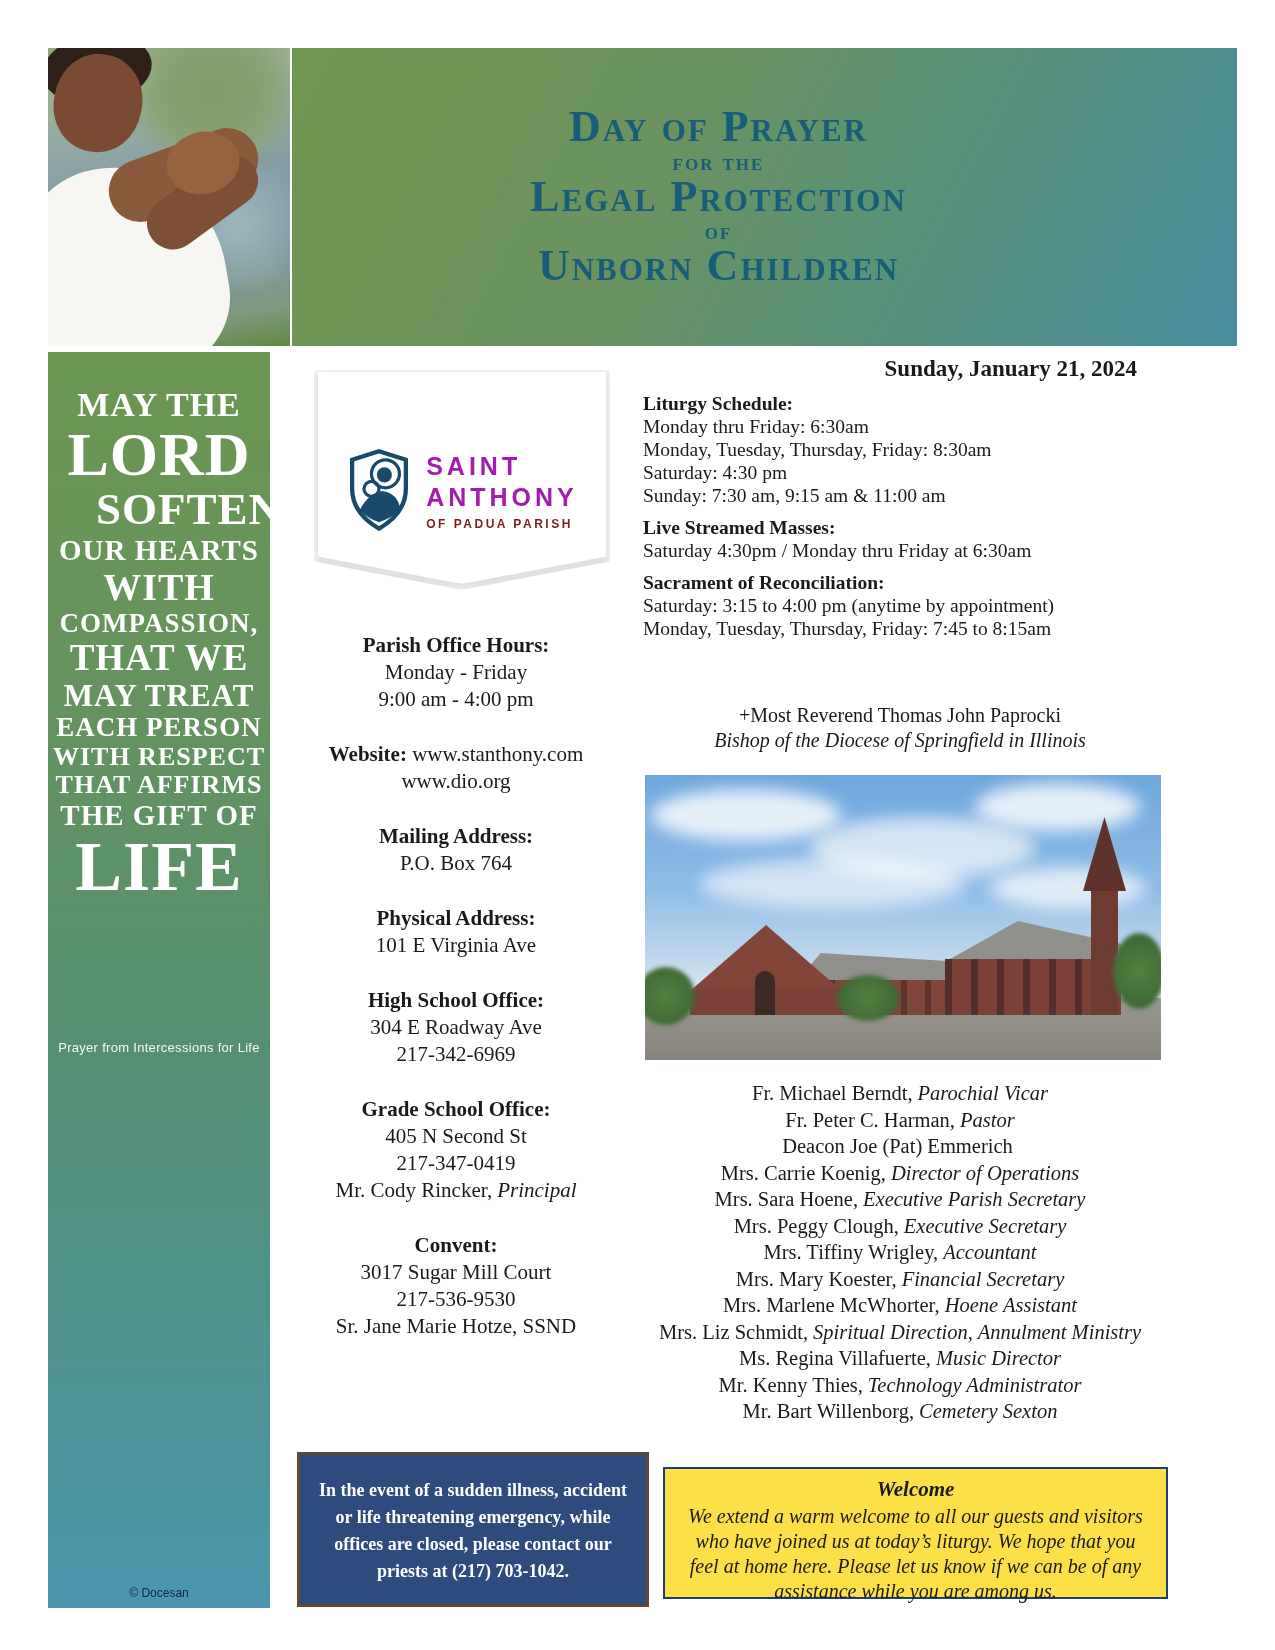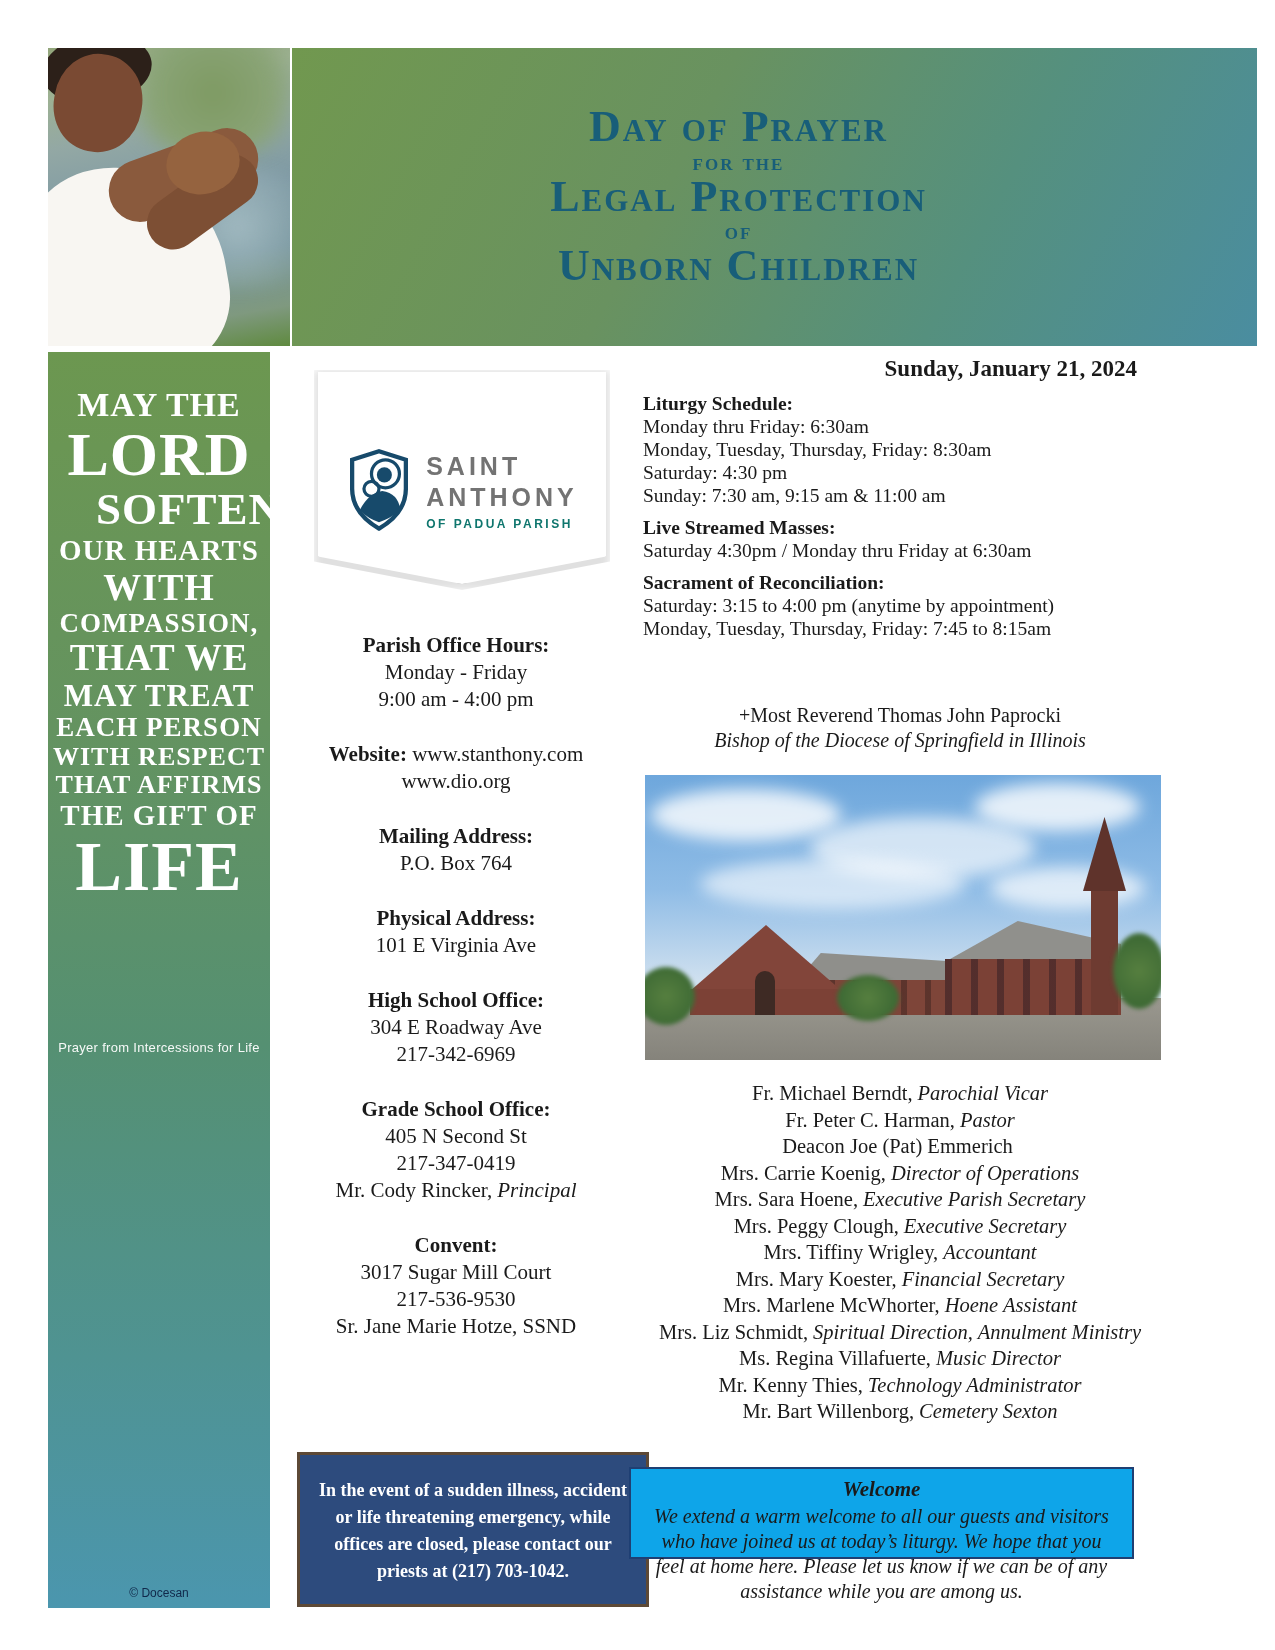--- a/index.html
+++ b/index.html
@@ -16,21 +16,21 @@
   .hp-hair{position:absolute;left:-6px;top:-14px;width:110px;height:70px;border-radius:50%;background:#2c2019;transform:rotate(-8deg);}
   .hp-head{position:absolute;left:6px;top:6px;width:88px;height:98px;border-radius:48%;background:#7a4a33;transform:rotate(10deg);}
   .hp-dress{position:absolute;left:-28px;top:118px;width:205px;height:210px;background:#f8f6f2;
     border-radius:45% 55% 35% 45%;transform:rotate(-10deg);}
   .hp-arm{position:absolute;left:58px;top:96px;width:155px;height:62px;border-radius:40px;background:#8a5a3d;transform:rotate(-20deg);}
   .hp-arm2{position:absolute;left:92px;top:128px;width:125px;height:52px;border-radius:40px;background:#7d4f34;transform:rotate(-36deg);}
   .hp-hands{position:absolute;left:118px;top:84px;width:74px;height:62px;border-radius:50%;background:#95633f;transform:rotate(-14deg);}
 
   .banner{position:absolute;left:292px;top:48px;width:945px;height:298px;
     background:linear-gradient(118deg,#71984f 0%,#699260 40%,#55907e 70%,#4a8da0 100%);
-    display:flex;align-items:center;justify-content:center;padding-left:20px;}
+    display:flex;align-items:center;justify-content:center;}
   .banner-title{text-align:center;padding-right:92px;color:#185e79;
     font-variant:small-caps;line-height:1.02;letter-spacing:2px;}
   .bt-lg{font-size:44px;font-weight:bold;}
   .bt-sm{font-size:24px;font-weight:bold;}
 
   
   .sidebar{position:absolute;left:48px;top:352px;width:222px;height:1256px;
     background:linear-gradient(180deg,#6c9750 0%,#649360 30%,#559072 55%,#4f9392 80%,#4b96ae 100%);
     color:#ffffff;text-align:center;}
   .prayer{padding-top:34px;font-weight:bold;letter-spacing:1px;line-height:1.1;}
@@ -45,22 +45,22 @@
     font-family:"Liberation Sans", sans-serif;font-size:12px;color:#10284a;}
 
   
   .pennant{position:absolute;left:318px;top:372px;width:288px;height:212px;background:#ffffff;
     clip-path:polygon(0 0,100% 0,100% 87%,50% 100%,0 87%);
     box-shadow:0 3px 8px rgba(0,0,0,.35);
     display:flex;align-items:center;justify-content:center;gap:14px;padding-top:26px;box-sizing:border-box;}
   .pennant-shadow{position:absolute;left:314px;top:370px;width:296px;height:220px;
     clip-path:polygon(0 0,100% 0,100% 87%,50% 100%,0 87%);background:rgba(0,0,0,.12);filter:blur(4px);}
   .logo-text{text-align:left;font-family:"Liberation Sans", sans-serif;}
-  .logo-name{color:#737373;font-size:25px;font-weight:bold;letter-spacing:4px;line-height:1.22;}
-  .logo-sub{color:#0f766e;font-size:12px;font-weight:bold;letter-spacing:2.5px;margin-top:5px;}
+  .logo-name{color:#a21caf;font-size:25px;font-weight:bold;letter-spacing:4px;line-height:1.22;}
+  .logo-sub{color:#7f1d1d;font-size:12px;font-weight:bold;letter-spacing:2.5px;margin-top:5px;}
 
   
   .contact{position:absolute;left:290px;top:632px;width:332px;text-align:center;
     font-size:21px;line-height:27px;}
   .cblock{margin-bottom:28px;}
   .chead{font-weight:bold;}
 
   .emergency{position:absolute;left:297px;top:1452px;width:352px;height:155px;box-sizing:border-box;
     background:#2d4b7d;border:3px solid #5d4936;color:#ffffff;font-weight:bold;font-size:18px;
     line-height:27px;text-align:center;padding:22px 16px;}
@@ -102,22 +102,22 @@
   .tree{position:absolute;border-radius:50%;filter:blur(2px);
     background:radial-gradient(circle,#567f3f 0%,#3f6b35 70%);}
   .tr1{left:-8px;top:192px;width:58px;height:58px;}
   .tr2{left:192px;top:200px;width:62px;height:46px;}
   .tr3{left:468px;top:158px;width:52px;height:76px;}
 
   .staff{position:absolute;left:630px;top:1080px;width:540px;text-align:center;
     font-size:20.5px;line-height:26.5px;}
   .staff .title,.person-title{font-style:italic;margin-left:5px;}
 
-  .welcome-box{position:absolute;left:629px;top:1467px;width:505px;height:92px;box-sizing:border-box;
-    border:2px solid #1f3f73;background:#0ea5e9;text-align:center;padding:8px 14px;}
+  .welcome-box{position:absolute;left:663px;top:1467px;width:505px;height:132px;box-sizing:border-box;
+    border:2px solid #1f3f73;background:#fde047;text-align:center;padding:8px 14px;}
   .welcome-head{font-size:21px;font-weight:bold;font-style:italic;}
   .welcome-text{font-size:20px;font-style:italic;line-height:25px;margin-top:2px;}
 </style>
 </head>
 <body>
 
 <div class="page">
 
   <div class="hero-photo">
     <div class="hp-trees"></div>

